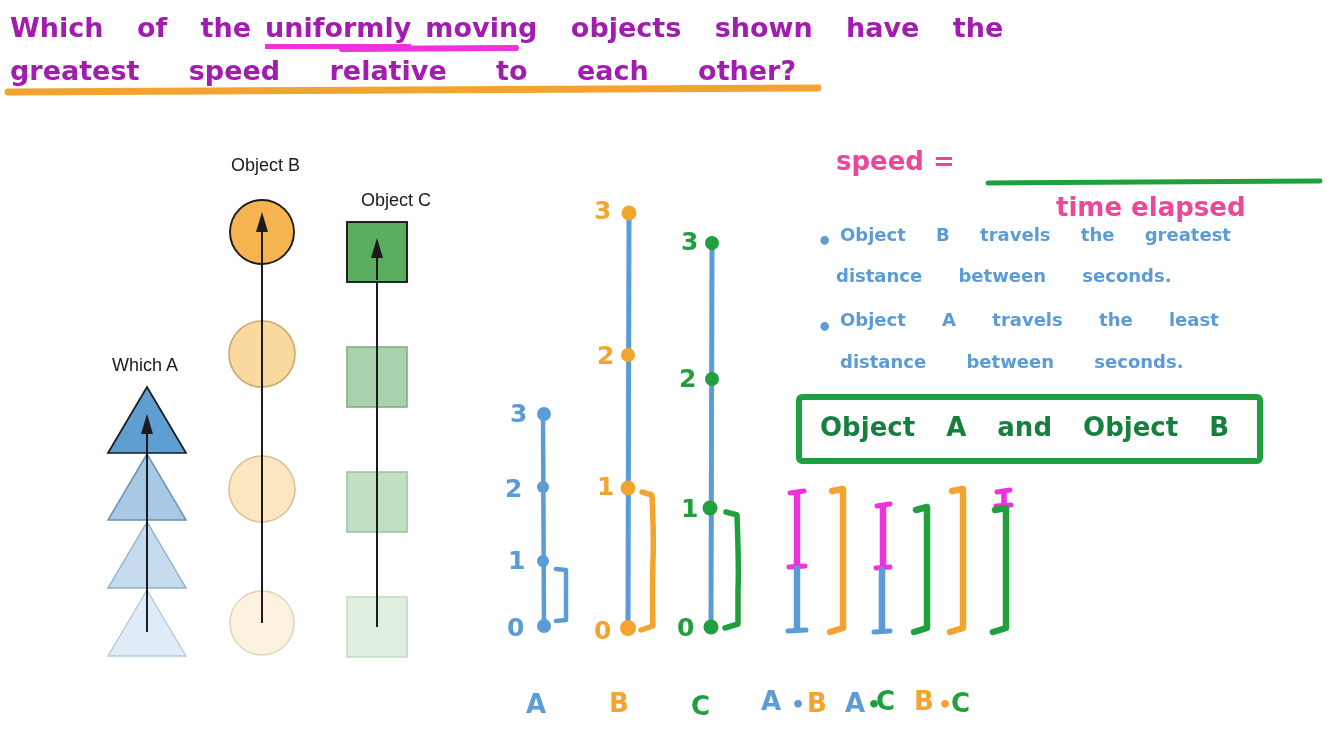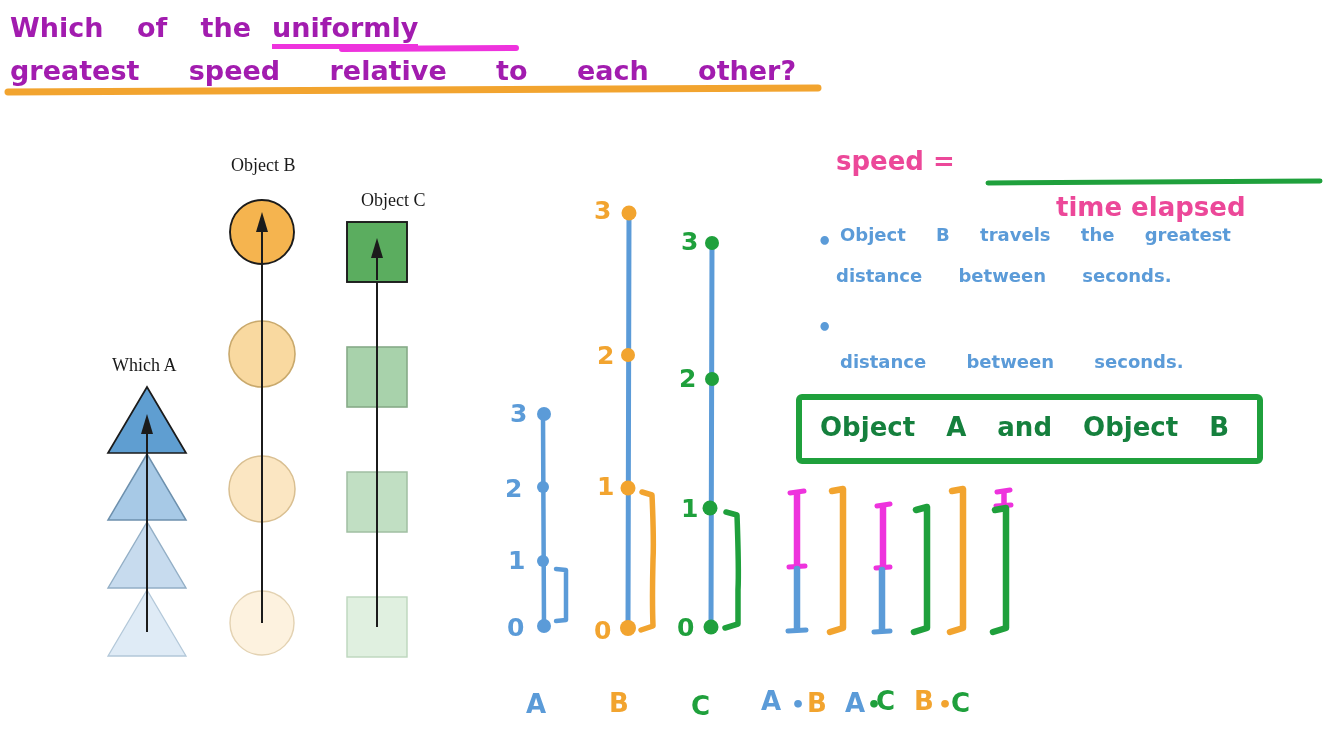--- a/index.html
+++ b/index.html
@@ -10,25 +10,25 @@
     font-family:"DejaVu Sans", sans-serif;
   }
   .abs { position:absolute; white-space:nowrap; }
   svg.layer { position:absolute; left:0; top:0; }
   .hw-blue   { color:#5b9bd8; }
   .hw-orange { color:#f2a42f; }
   .hw-green  { color:#1fa03c; }
 
   .q-line { font-size:27px; font-weight:bold; color:#a21caf; display:flex; }
   .q-line .seg { word-spacing:24px; }
-  .q-line .seg + .seg { margin-left:21px; }
+  .q-line .seg + .seg { margin-left:14px; }
   .hl-uniformly { border-bottom:5px solid #ee33dd; padding-bottom:1px; }
   .q2 { word-spacing:40px; }
 
-  .obj-label { font-family:Liberation Serif, serif; font-size:18px; color:#1a1a1a; }
+  .obj-label { font-family:Liberation Sans, sans-serif; font-size:18px; color:#1a1a1a; }
 
   .tick { font-size:25px; font-weight:bold; }
   .axis-letter { font-size:26px; font-weight:bold; }
   .pair-dot { font-size:22px; font-weight:bold; }
 
   .formula { font-size:26px; font-weight:bold; color:#ec4899; }
   .note-line { font-size:18px; font-weight:bold; color:#5b9bd8; }
   .bullet { font-size:24px; font-weight:bold; color:#5b9bd8; }
   .ws24 { word-spacing:24px; }
   .ws30 { word-spacing:30px; }
@@ -128,20 +128,21 @@
     </g>
 
     <line x1="988" y1="183" x2="1320" y2="181" stroke="#1fa03c" stroke-width="5" stroke-linecap="round"></line>
 
     <rect x="799" y="397" width="461" height="64" rx="3" fill="none" stroke="#1fa03c" stroke-width="6"></rect>
   </svg>
 
   <div class="abs q-line" style="left:10px; top:12px;">
     <span class="seg">Which of the</span>
     <span class="seg hl-uniformly">uniformly</span>
+    <span class="seg">moving objects shown have the</span>
   </div>
   <div class="abs q-line q2" style="left:10px; top:55px;">greatest speed relative to each other?</div>
 
   <div class="abs obj-label" style="left:112px; top:355px;">Which A</div>
   <div class="abs obj-label" style="left:231px; top:155px;">Object B</div>
   <div class="abs obj-label" style="left:361px; top:190px;">Object C</div>
 
   <div class="abs tick hw-blue" style="left:510px; top:399px;">3</div>
   <div class="abs tick hw-blue" style="left:505px; top:474px;">2</div>
   <div class="abs tick hw-blue" style="left:508px; top:546px;">1</div>
@@ -173,17 +174,18 @@
   <div class="abs pair-dot hw-orange" style="left:938px; top:692px;">•</div>
   <div class="abs axis-letter hw-green" style="left:951px; top:688px;">C</div>
 
   <div class="abs formula" style="left:836px; top:146px;">speed =</div>
   <div class="abs formula" style="left:1056px; top:192px;">time elapsed</div>
 
   <div class="abs bullet" style="left:817px; top:228px;">•</div>
   <div class="abs note-line ws24" style="left:840px; top:224px;">Object B travels the greatest</div>
   <div class="abs note-line ws30" style="left:836px; top:265px;">distance between seconds.</div>
   <div class="abs bullet" style="left:817px; top:314px;">•</div>
+  <div class="abs note-line ws30" style="left:840px; top:309px;">Object A travels the least</div>
   <div class="abs note-line ws34" style="left:840px; top:351px;">distance between seconds.</div>
 
   <div class="abs answer-text" style="left:820px; top:412px;">Object A and Object B</div>
 
 </div>
 
 </body></html>

